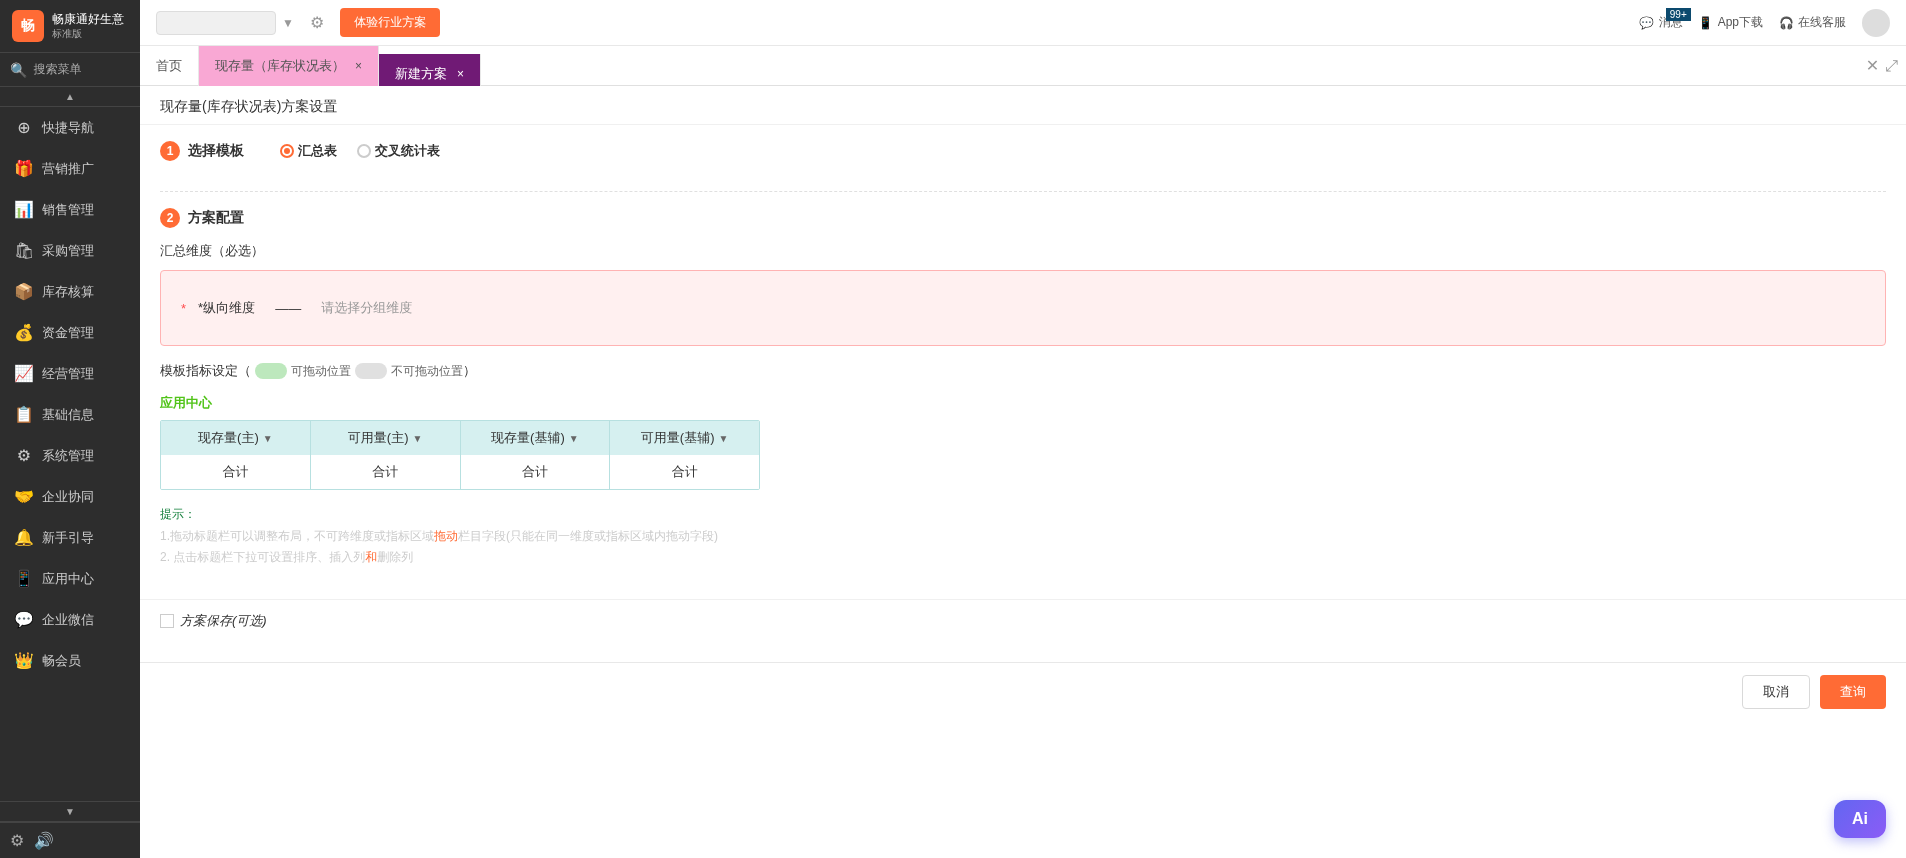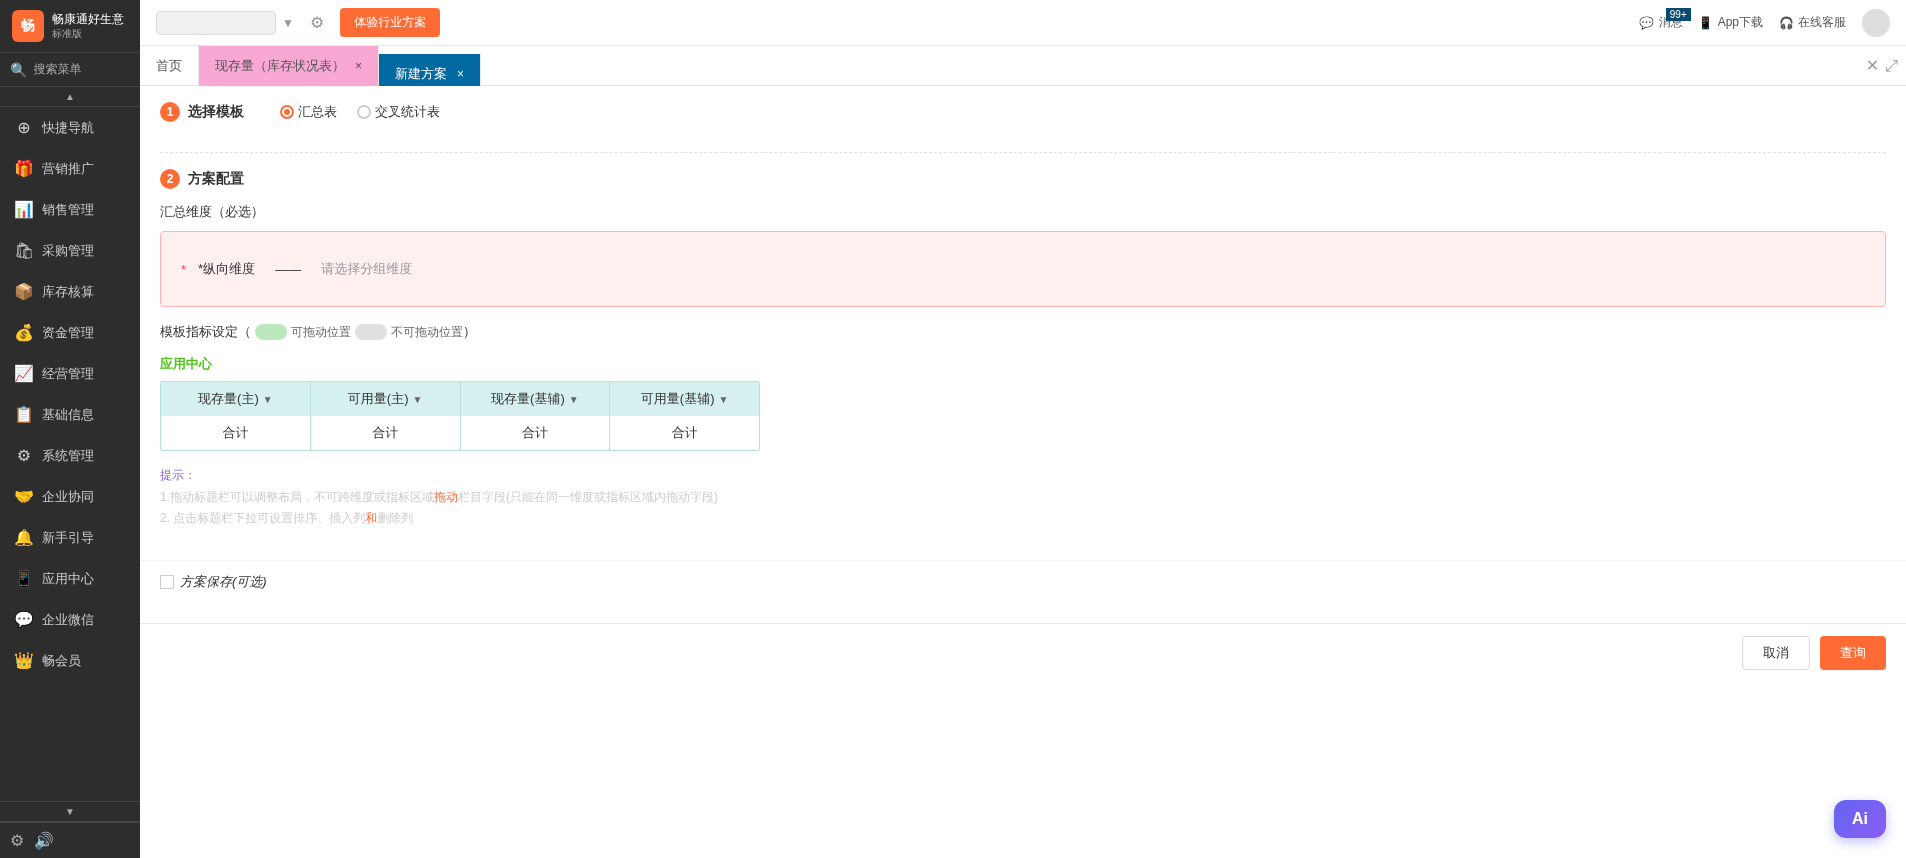--- a/index.html
+++ b/index.html
@@ -123,21 +123,21 @@
       padding: 0 16px;
       height: 40px;
       display: flex; align-items: center; gap: 6px;
       font-size: 13px;
       color: #555;
       cursor: pointer;
       border-right: 1px solid #e8e8e8;
       background: #f9a8d4;
     }
     .tab-item.active {
-      background: #0369a1;
+      background: #701a75;
       color: white;
       margin-top: 16px;
     }
     .tab-home {
       padding: 0 16px;
       height: 40px;
       display: flex; align-items: center;
       font-size: 13px;
       color: #555;
       cursor: pointer;
@@ -178,21 +178,21 @@
       background: #ff6b35; color: white;
       width: 20px; height: 20px;
       border-radius: 50%;
       display: flex; align-items: center; justify-content: center;
       font-size: 12px; font-weight: bold; flex-shrink: 0;
     }
     .step-title { font-size: 14px; font-weight: bold; color: #333; }
 
     
     .template-options {
-      display: flex; align-items: flex-end; gap: 20px; margin-left: 28px;
+      display: flex; align-items: flex-end; gap: 20px; margin-left: 28px; font-weight: bold;
     }
     .radio-option { display: flex; align-items: center; gap: 4px; cursor: pointer; font-size: 13px; color: #333; }
     .radio-dot {
       width: 14px; height: 14px; border-radius: 50%;
       border: 2px solid #ccc;
       display: flex; align-items: center; justify-content: center;
     }
     .radio-dot.selected { border-color: #ff6b35; }
     .radio-dot.selected::after {
       content: ''; width: 6px; height: 6px;
@@ -252,21 +252,21 @@
       flex: 1; padding: 8px 10px;
       display: flex; align-items: center; justify-content: center;
       border-right: 1px solid #b7e0e0;
       font-size: 13px; color: #333;
     }
     .stats-cell:last-child { border-right: none; }
     .col-chevron { font-size: 10px; color: #666; }
 
     
     .tips-section { margin-top: 16px; margin-bottom: 16px; }
-    .tips-title { color: #8b5cf6; font-size: 12px; margin-bottom: 4px; }
+    .tips-title { color: #15803d; font-size: 12px; margin-bottom: 4px; }
     .tips-item { color: #ccc; font-size: 12px; margin-bottom: 2px; line-height: 1.6; }
     .tips-item span.highlight { color: #ff6b35; }
 
     
     .save-option {
       display: flex; align-items: center; gap: 6px;
       padding: 12px 20px;
       border-top: 1px solid #f0f0f0;
       background: #fff;
       font-size: 13px; color: #333; font-style: italic;
@@ -435,20 +435,21 @@
       <span class="tab-close">×</span>
     </div>
     <div class="tabs-bar-right">
       <span class="tabs-bar-icon">✕</span>
       <span class="tabs-bar-icon">⤢</span>
     </div>
   </div>
 
   <div class="page-content">
 
+    <div class="page-title">现存量(库存状况表)方案设置</div>
 
     <div class="section-panel">
       <div class="step-label">
         <div class="step-num">1</div>
         <span class="step-title">选择模板</span>
         <div class="template-options">
           <label class="radio-option">
             <div class="radio-dot selected"></div>
             <span>汇总表</span>
           </label>

